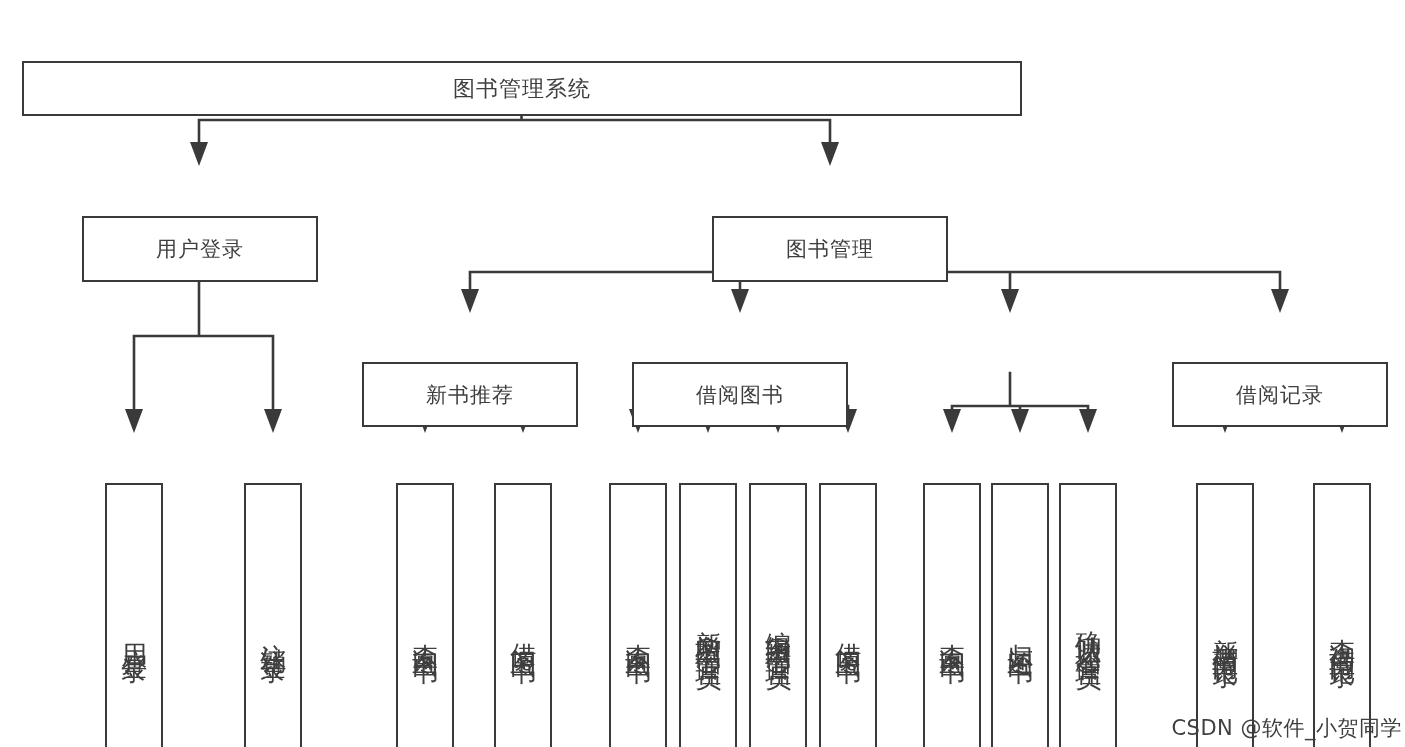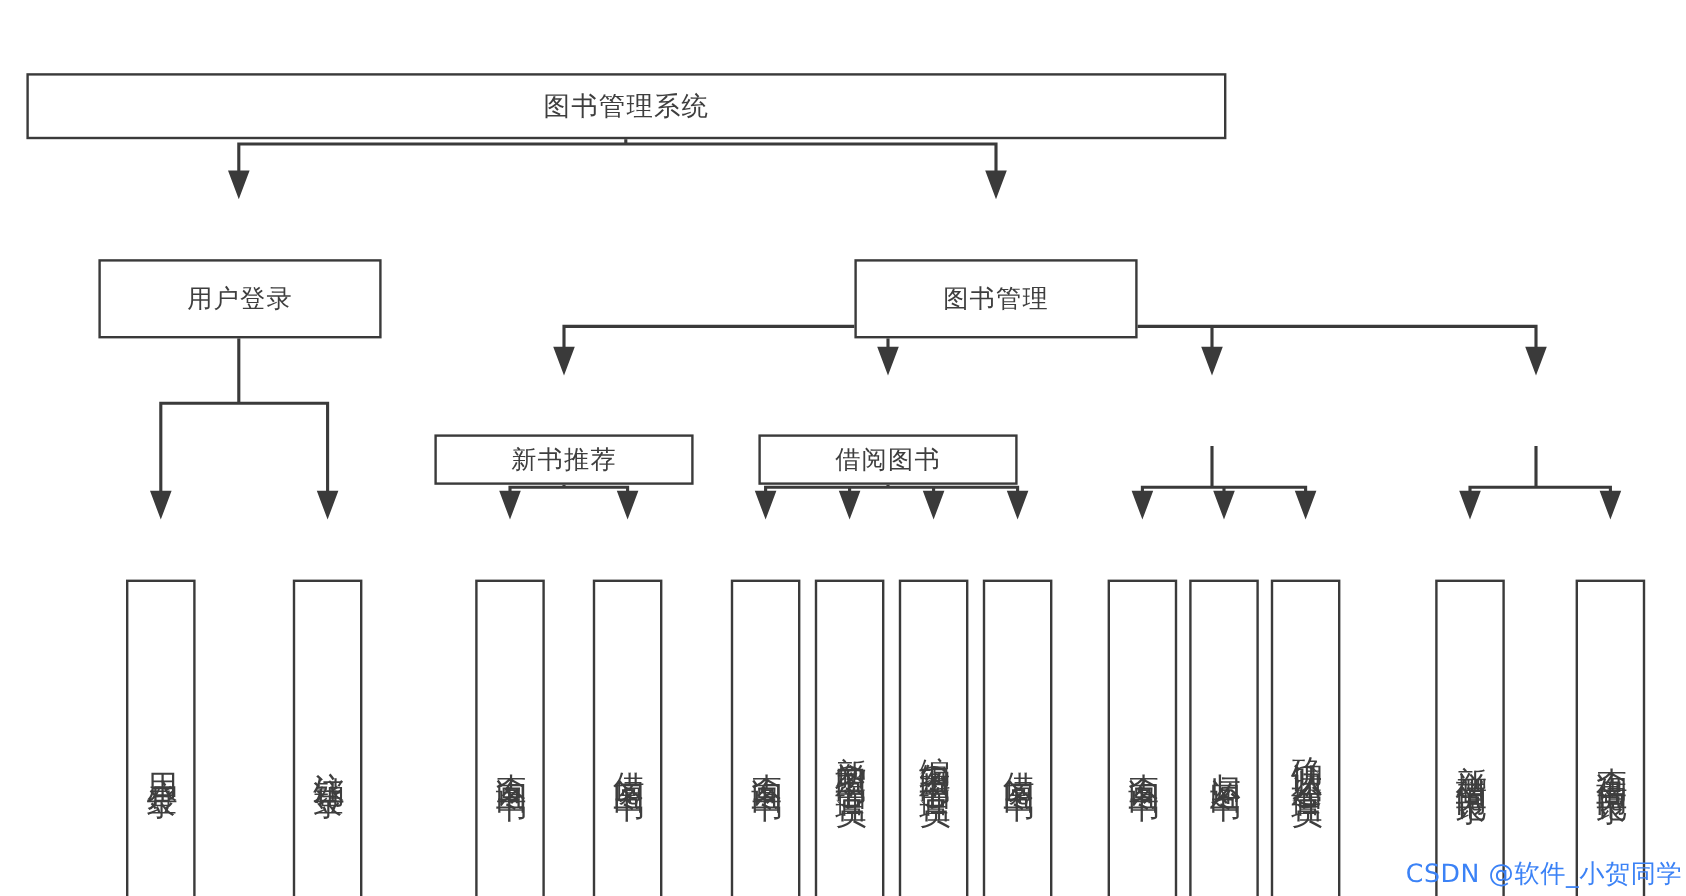--- a/index.html
+++ b/index.html
@@ -24,39 +24,39 @@
     align-items: center;
     justify-content: center;
     color: #3e3e3e;
     z-index: 1;
     margin-top: 48px;
   }
 
   .root-box  { left: 22px;  top: 13px;  width: 1000px; height: 55px; font-size: 22px; letter-spacing: 1px; }
 
   .l1-box    { top: 168px; width: 236px; height: 66px; font-size: 21px; letter-spacing: 1px; }
-  .l2-box    { top: 314px; width: 216px; height: 42px; font-size: 21px; letter-spacing: 1px; }
+  .l2-box    { top: 314px; width: 216px; height: 65px; font-size: 21px; letter-spacing: 1px; }
 
   .leaf      { top: 435px; width: 58px; height: 299px; }
   .leaf .v {
     writing-mode: vertical-rl;
     text-orientation: mixed;
     font-size: 26px;
     line-height: 1.05;
     letter-spacing: 5px;
     white-space: nowrap;
   }
 
   .watermark {
     position: absolute;
     top: 714px;
     right: 3px;
     font-size: 21px;
     letter-spacing: 0.5px;
-    color: #3b82f6;
+    color: #404040;
     z-index: 5;
   }
 </style>
 </head>
 <body>
 
 <div class="canvas">
 
   <svg class="wires" width="1405" height="747" viewBox="0 0 1405 747">
 
@@ -84,20 +84,21 @@
              M1216 409 L1234 409 L1225 433 Z  M1333 409 L1351 409 L1342 433 Z" fill="#3a3a3a" stroke="none"></path>
   </svg>
 
   <div class="node root-box">图书管理系统</div>
 
   <div class="node l1-box" style="left:82px">用户登录</div>
   <div class="node l1-box" style="left:712px">图书管理</div>
 
   <div class="node l2-box" style="left:362px">新书推荐</div>
   <div class="node l2-box" style="left:632px">借阅图书</div>
+  <div class="node l2-box" style="left:1172px">借阅记录</div>
 
   <div class="node leaf" style="left:105px">
     <span class="v">用户登录</span>
   </div>
   <div class="node leaf" style="left:244px">
     <span class="v">注销登录</span>
   </div>
   <div class="node leaf" style="left:396px">
     <span class="v">查询图书</span>
   </div>

